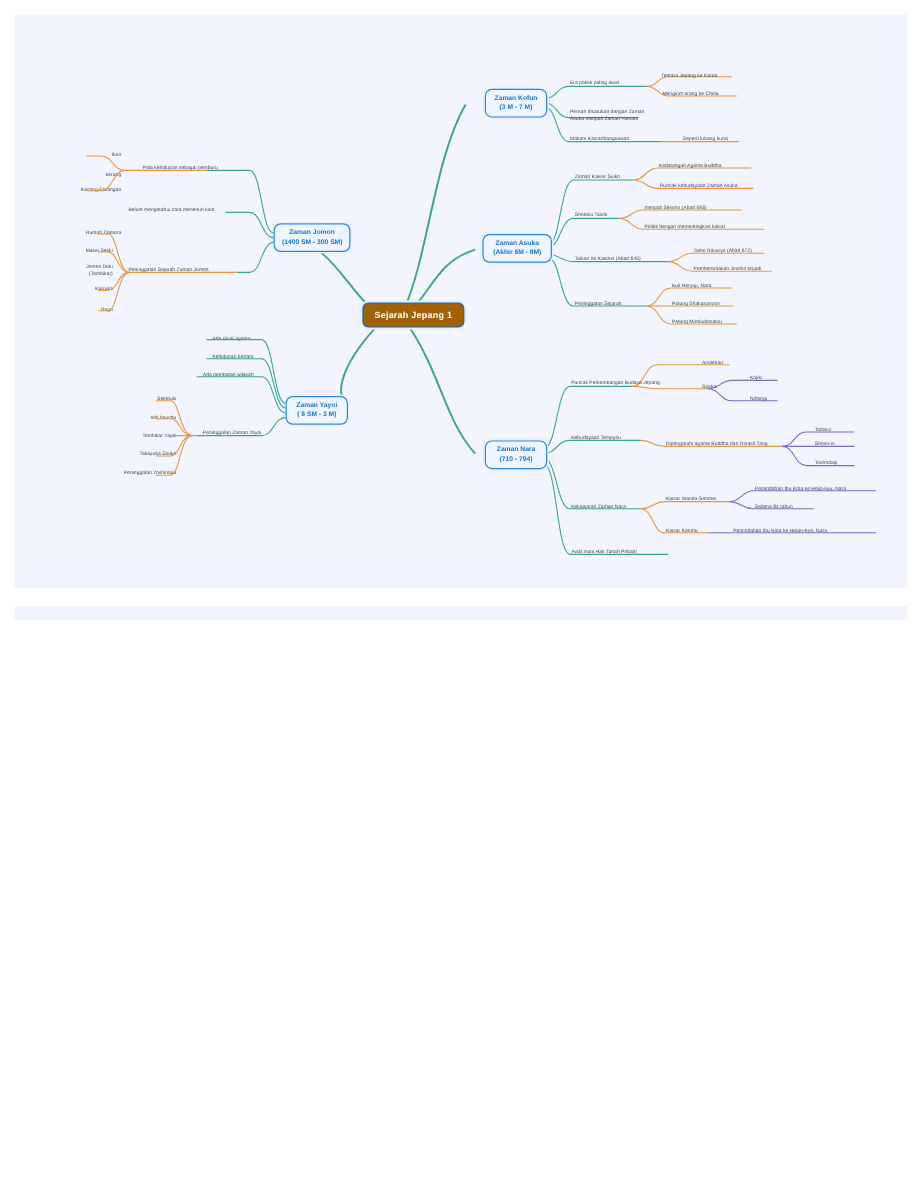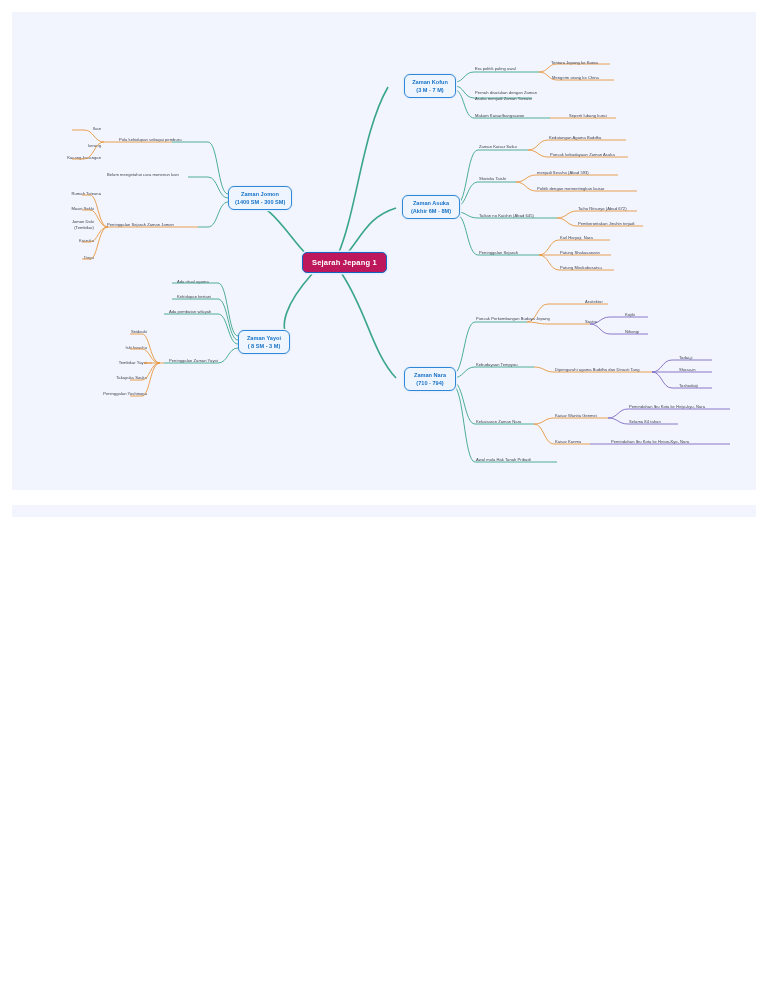--- a/index.html
+++ b/index.html
@@ -6,21 +6,21 @@
   body{width:768px;height:992px;font-family:"Liberation Sans",sans-serif;overflow:hidden;}
   #page{position:relative;width:768px;height:992px;background:#ffffff;}
   .doc-page{position:absolute;left:12px;top:12px;width:744px;height:478px;background:#f2f5fd;}
   .doc-strip{position:absolute;left:12px;top:505px;width:744px;height:12px;background:#f2f5fd;}
   .canvas{position:absolute;left:0;top:0;width:744px;height:478px;}
   svg.links{position:absolute;left:0;top:0;width:744px;height:478px;overflow:visible;}
 
   .node{position:absolute;box-sizing:border-box;white-space:nowrap;}
 
   .root{
-    background:#be185d;border:1.5px solid #1565c0;border-radius:5px;
+    background:#a16207;border:1.5px solid #1565c0;border-radius:5px;
     color:#ffffff;font-size:7.5px;font-weight:bold;
     padding:5px 9px;box-shadow:0 0 0 1.5px #e3f0fd;
     letter-spacing:.2px;
     text-align:right;
   }
   .lvl1{
     background:#eef5fe;border:1.3px solid #2f87d8;border-radius:6px;
     color:#1a73c7;font-size:5.6px;font-weight:bold;line-height:1.45;
     padding:3px 6px;text-align:center;box-shadow:0 0 0 1.3px #e6effb;
   }

